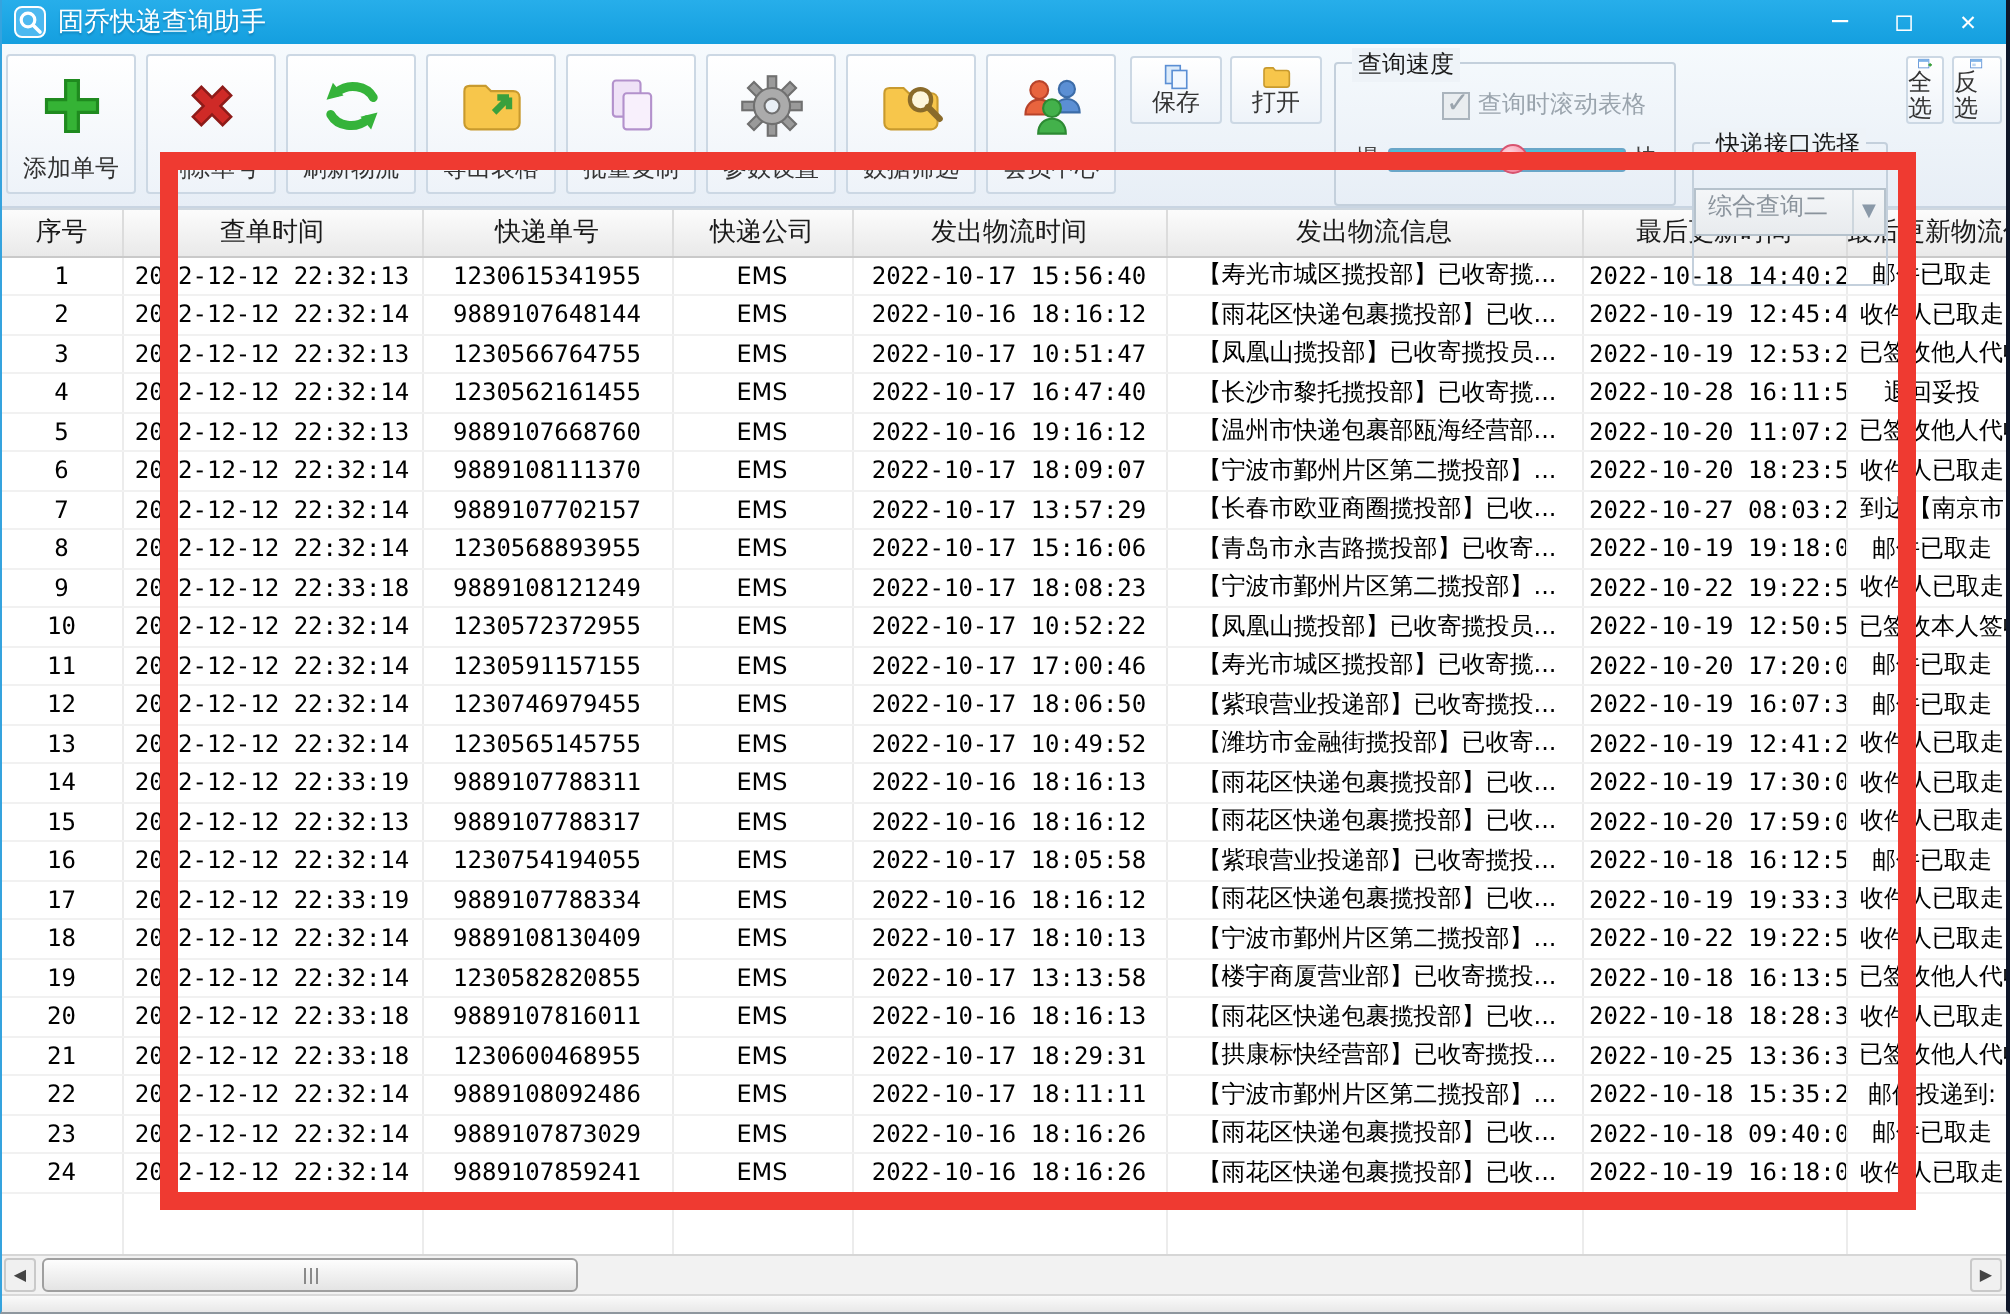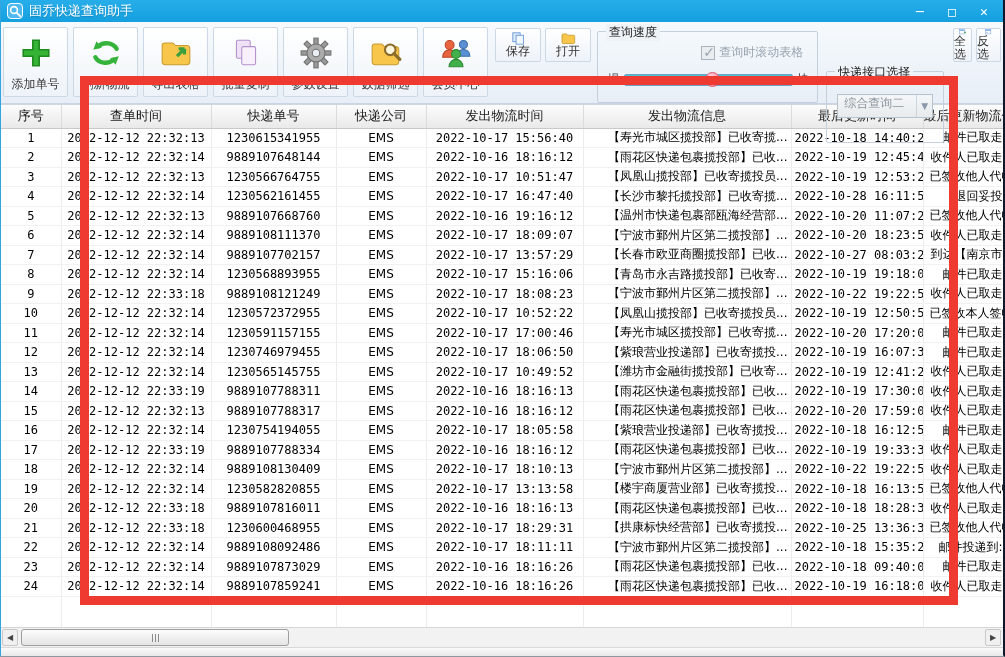--- a/index.html
+++ b/index.html
@@ -59,21 +59,21 @@
 
   
   .tablewrap { height:523px; overflow:hidden; background:#fff; border-top:1px solid #cfd8e0; }
   table { border-collapse:collapse; table-layout:fixed; width:1005px; }
   th { height:23px; background:linear-gradient(#fcfcfc,#e9e9e9); border-bottom:1px solid #c9c9c9;
     border-right:1px solid #dcdcdc; font-size:13px; font-weight:normal; color:#1a1a1a; white-space:nowrap; overflow:hidden; }
   td { height:19.5px; font-size:12px; color:#000; border-right:1px solid #ececec; border-bottom:1px solid #f1f1f1;
     white-space:nowrap; overflow:hidden; text-align:center; padding:0 3px;
     font-family:"DejaVu Sans Mono","DejaVu Sans", monospace; }
   td.cn { font-family:"DejaVu Sans", sans-serif; }
-  td.left { text-align:right; padding-left:6px; }
+  td.left { text-align:center; padding-left:6px; }
   tr.filler td { border-bottom:none; }
 
   
   .hscroll { height:20px; background:#f2f2f2; border-top:1px solid #d6d6d6; position:relative; }
   .sarrow { position:absolute; top:1px; width:16px; height:17px; background:#f0f0f0; border:1px solid #c9c9c9;
     border-radius:2px; font-size:8px; color:#444; display:flex; align-items:center; justify-content:center; }
   .sarrow.left { left:1px; }
   .sarrow.right { right:2px; }
   .sthumb { position:absolute; left:20px; top:1px; width:268px; height:17px;
     background:linear-gradient(#fdfdfd,#e4e4e4); border:1px solid #9f9f9f; border-radius:3px;
@@ -104,20 +104,26 @@
     </div>
   </div>
 
   <div class="toolbar">
     <div id="toolbar-buttons" style="display:flex;">
         <div class="bigbtn">
           <svg viewBox="0 0 32 32">
             <path d="M13 4h6v9h9v6h-9v9h-6v-9H4v-6h9z" fill="#35b335" stroke="#1f8a1f" stroke-width="1.5"></path>
           </svg>
           <span class="blabel">添加单号</span>
+        </div>
+        <div class="bigbtn">
+          <svg viewBox="0 0 32 32">
+            <path d="M7 11l4-4 5 5 5-5 4 4-5 5 5 5-4 4-5-5-5 5-4-4 5-5z" fill="#cf2a27" stroke="#8e1b19" stroke-width="1.2"></path>
+          </svg>
+          <span class="blabel">删除单号</span>
         </div>
         <div class="bigbtn">
           <svg viewBox="0 0 32 32">
             <g fill="none" stroke="#35b33a" stroke-width="4.2" stroke-linecap="round">
               <path d="M26 12a10.5 9 0 0 0-17-2.5"></path>
               <path d="M6 20a10.5 9 0 0 0 17 2.5"></path>
             </g>
             <path d="M4 13l8-2-5-6z" fill="#35b33a"></path>
             <path d="M28 19l-8 2 5 6z" fill="#35b33a"></path>
           </svg>

